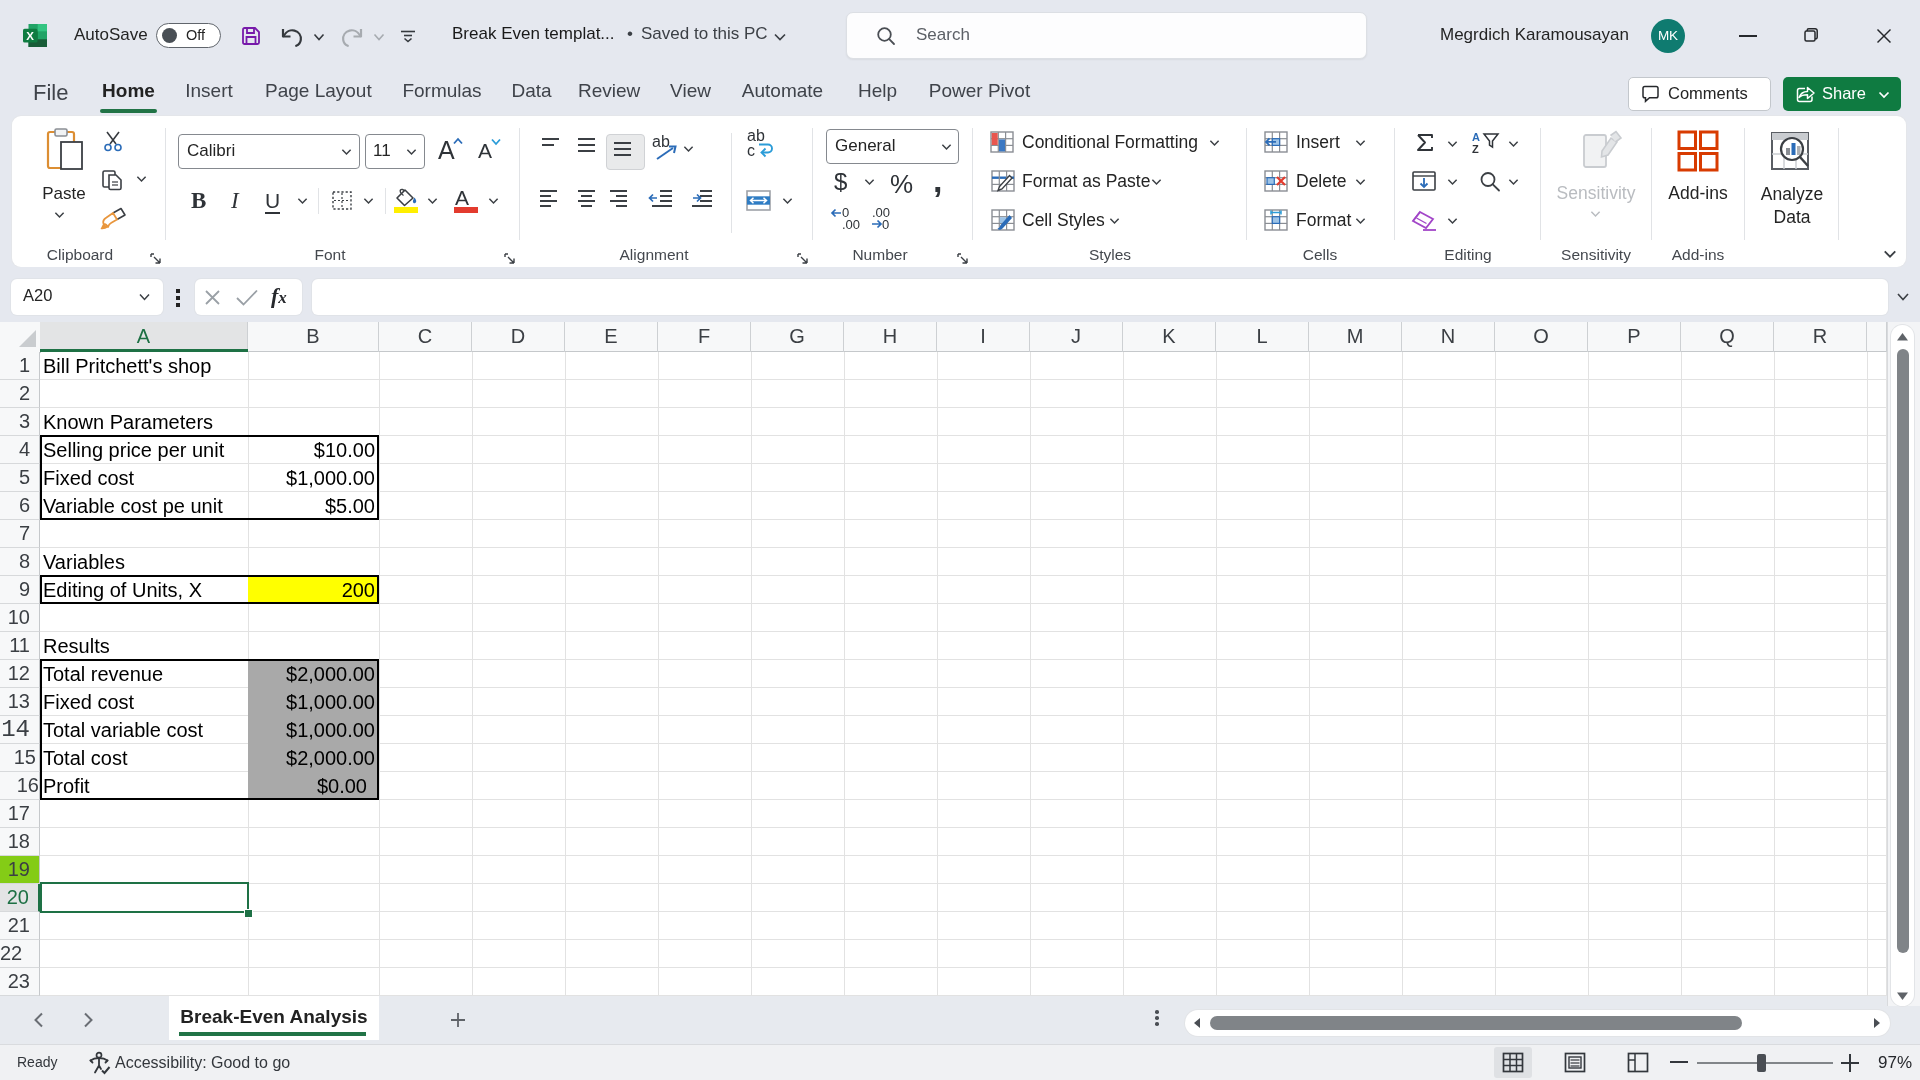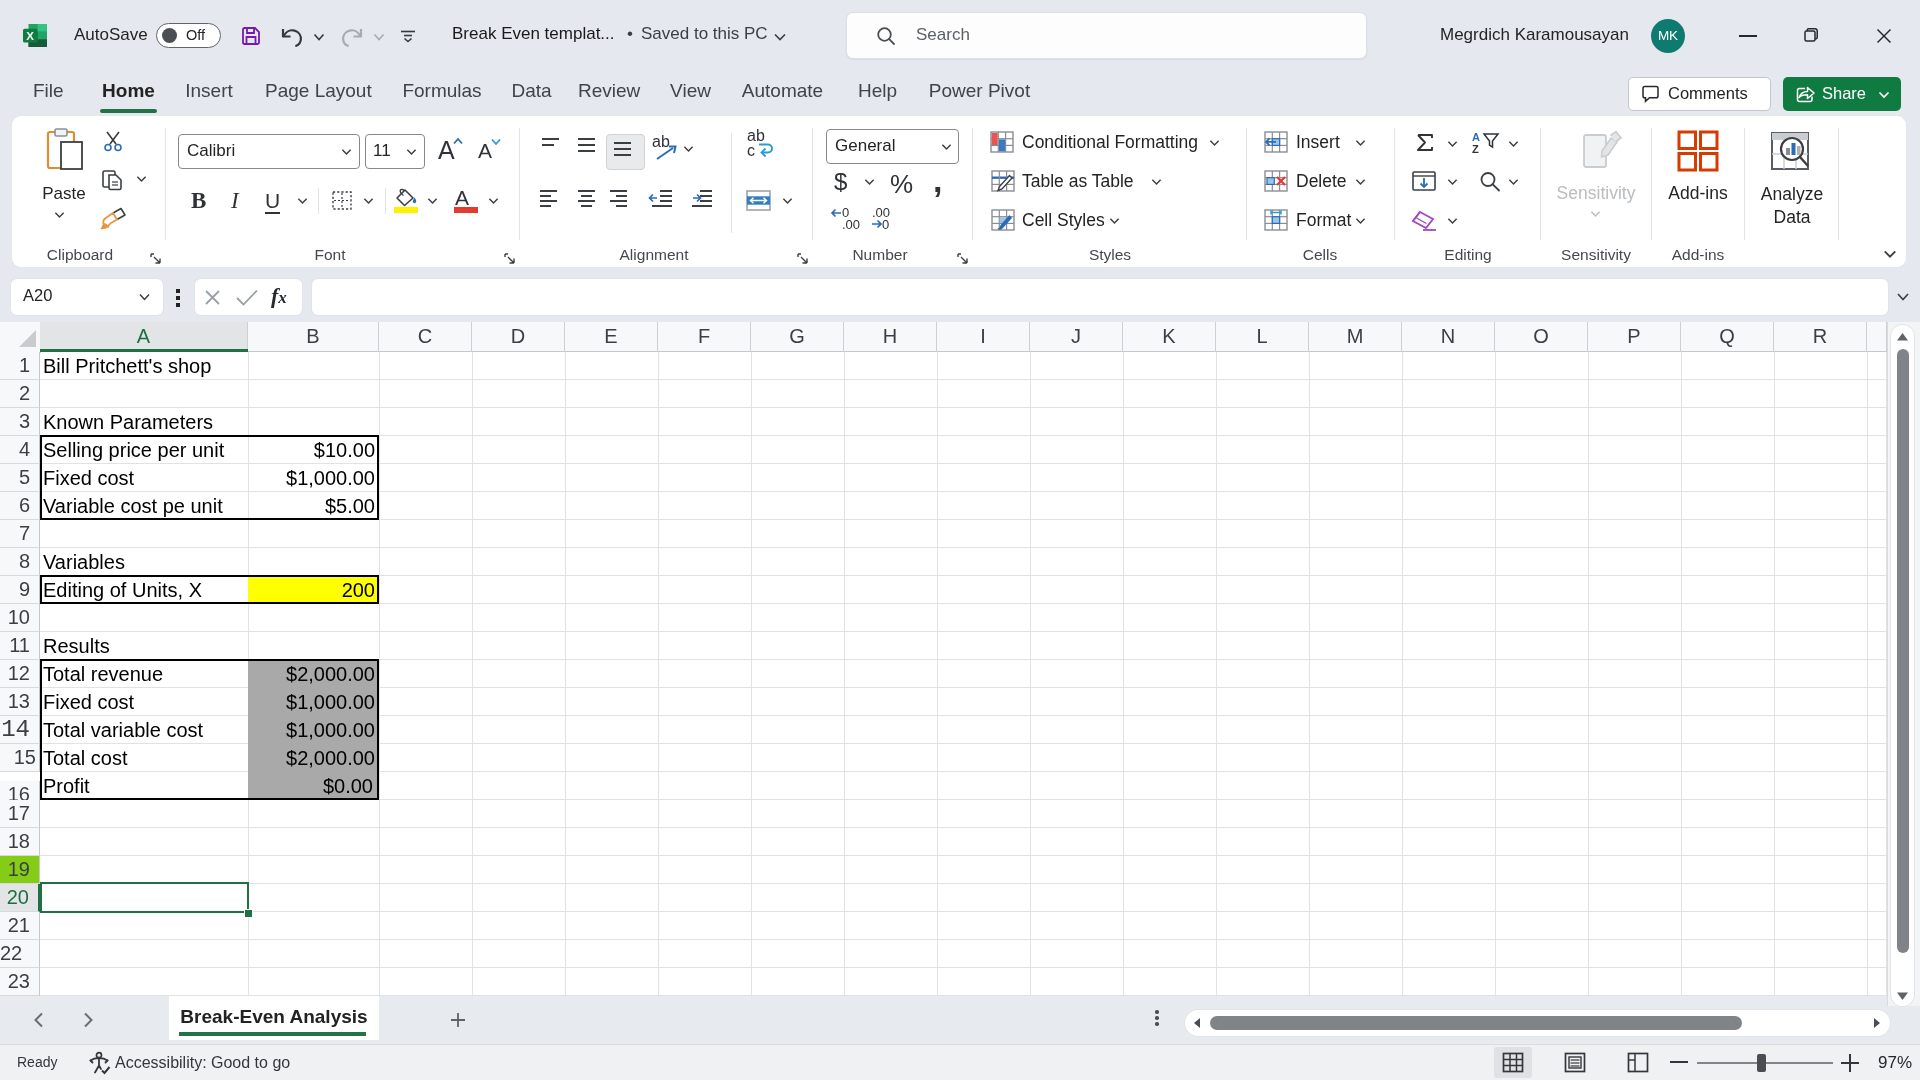--- a/index.html
+++ b/index.html
@@ -59,21 +59,21 @@
 <div class="abs" style="left:1651px;top:19px;width:34px;height:34px;border-radius:50%;background:#0f7b70;color:#fff;font-size:13.5px;text-align:center;line-height:34px;">MK</div>
 <div class="abs" style="left:1739px;top:35px;width:18px;height:1.8px;background:#26282c;"></div>
 <svg class="abs" style="left:1800px;top:26px;" width="20" height="20" viewBox="0 0 20 20">
 <path d="M5 6.5 A1.5 1.5 0 0 1 6.5 5 H13.5 A1.5 1.5 0 0 1 15 6.5 V13.5 A1.5 1.5 0 0 1 13.5 15 H6.5 A1.5 1.5 0 0 1 5 13.5 Z" fill="none" stroke="#26282c" stroke-width="1.5"></path>
 <path d="M7.2 5 V4.3 A1.5 1.5 0 0 1 8.7 2.8 H15.2 A2 2 0 0 1 17.2 4.8 V11.3 A1.5 1.5 0 0 1 15.7 12.8 H15" fill="none" stroke="#26282c" stroke-width="1.5"></path>
 </svg>
 <svg class="abs" style="left:1874px;top:26px;" width="20" height="20" viewBox="0 0 20 20">
 <line x1="3.5" y1="3.5" x2="16.5" y2="16.5" stroke="#26282c" stroke-width="1.5"></line>
 <line x1="16.5" y1="3.5" x2="3.5" y2="16.5" stroke="#26282c" stroke-width="1.5"></line>
 </svg>
-<div class="abs" style="left:33px;top:80px;width:28px;font-size:19px;font-weight:400;color:#3f434a;text-align:right;white-space:nowrap;">File</div>
+<div class="abs" style="left:33px;top:80px;width:28px;font-size:22px;font-weight:400;color:#3f434a;text-align:right;white-space:nowrap;">File</div>
 <div class="abs" style="left:101px;top:80px;width:55px;font-size:19px;font-weight:600;color:#222;text-align:center;white-space:nowrap;">Home</div>
 <div class="abs" style="left:185px;top:80px;width:48px;font-size:19px;font-weight:400;color:#3f434a;text-align:center;white-space:nowrap;">Insert</div>
 <div class="abs" style="left:265px;top:80px;width:106px;font-size:19px;font-weight:400;color:#3f434a;text-align:center;white-space:nowrap;">Page Layout</div>
 <div class="abs" style="left:401px;top:80px;width:82px;font-size:19px;font-weight:400;color:#3f434a;text-align:center;white-space:nowrap;">Formulas</div>
 <div class="abs" style="left:510px;top:80px;width:43px;font-size:19px;font-weight:400;color:#3f434a;text-align:center;white-space:nowrap;">Data</div>
 <div class="abs" style="left:578px;top:80px;width:62px;font-size:19px;font-weight:400;color:#3f434a;text-align:center;white-space:nowrap;">Review</div>
 <div class="abs" style="left:669px;top:80px;width:43px;font-size:19px;font-weight:400;color:#3f434a;text-align:center;white-space:nowrap;">View</div>
 <div class="abs" style="left:741px;top:80px;width:83px;font-size:19px;font-weight:400;color:#3f434a;text-align:center;white-space:nowrap;">Automate</div>
 <div class="abs" style="left:857px;top:80px;width:41px;font-size:19px;font-weight:400;color:#3f434a;text-align:center;white-space:nowrap;">Help</div>
 <div class="abs" style="left:927px;top:80px;width:105px;font-size:19px;font-weight:400;color:#3f434a;text-align:center;white-space:nowrap;">Power Pivot</div>
@@ -285,21 +285,21 @@
 <path d="M1.5 2 L6 6.6 L10.5 2" fill="none" stroke="#3b3f44" stroke-width="1.6"></path>
   </svg>
 <svg class="abs" style="left:990px;top:169px;" width="26" height="24" viewBox="0 0 26 24">
 <rect x="2" y="2" width="22" height="20" fill="#fff" stroke="#8a8e94" stroke-width="1.4"></rect>
 <line x1="2" y1="8.7" x2="24" y2="8.7" stroke="#2b6cb8" stroke-width="2.4"></line>
 <line x1="2" y1="15.4" x2="24" y2="15.4" stroke="#8a8e94" stroke-width="1.2"></line>
 <line x1="9.3" y1="2" x2="9.3" y2="22" stroke="#8a8e94" stroke-width="1.2"></line>
 <line x1="16.6" y1="2" x2="16.6" y2="22" stroke="#8a8e94" stroke-width="1.2"></line>
 <path d="M22 9 L12 20 L8 21.5 L9.5 17.5 L19.5 6.5 Z" fill="#fff" stroke="#3b3f44" stroke-width="1.4"></path>
 </svg>
-<div class="abs" style="left:1022px;top:171px;font-size:17.5px;color:#242424;">Table as Table</div>
+<div class="abs" style="left:1022px;top:171px;font-size:17.5px;color:#242424;">Format as Paste</div>
 <svg class="abs" style="left:1151px;top:178px;" width="11" height="7.92" viewBox="0 0 12 8.6">
 <path d="M1.5 2 L6 6.6 L10.5 2" fill="none" stroke="#3b3f44" stroke-width="1.6"></path>
   </svg>
 <svg class="abs" style="left:990px;top:208px;" width="26" height="24" viewBox="0 0 26 24">
 <rect x="2" y="2" width="22" height="20" fill="#fff" stroke="#8a8e94" stroke-width="1.4"></rect>
 <line x1="2" y1="8.7" x2="24" y2="8.7" stroke="#8a8e94" stroke-width="1.2"></line>
 <line x1="2" y1="15.4" x2="24" y2="15.4" stroke="#8a8e94" stroke-width="1.2"></line>
 <line x1="9.3" y1="2" x2="9.3" y2="22" stroke="#8a8e94" stroke-width="1.2"></line>
 <line x1="16.6" y1="2" x2="16.6" y2="22" stroke="#8a8e94" stroke-width="1.2"></line>
 <rect x="9.8" y="9.2" width="6.4" height="5.8" fill="#9dc3e6"></rect>
@@ -482,21 +482,21 @@
 <div class="abs" style="left:0;top:170.0px;width:40px;height:28px;background:#f7f8f9;border-right:#c5c8cb 1px solid;border-bottom:1px solid #d7d9db;box-sizing:border-box;color:#3b3f44;font-size:20px;text-align:right;padding-right:9px;line-height:27px;">6</div>
 <div class="abs" style="left:0;top:198.0px;width:40px;height:28px;background:#f7f8f9;border-right:#c5c8cb 1px solid;border-bottom:1px solid #d7d9db;box-sizing:border-box;color:#3b3f44;font-size:20px;text-align:right;padding-right:9px;line-height:27px;">7</div>
 <div class="abs" style="left:0;top:226.0px;width:40px;height:28px;background:#f7f8f9;border-right:#c5c8cb 1px solid;border-bottom:1px solid #d7d9db;box-sizing:border-box;color:#3b3f44;font-size:20px;text-align:right;padding-right:9px;line-height:27px;">8</div>
 <div class="abs" style="left:0;top:254.0px;width:40px;height:28px;background:#f7f8f9;border-right:#c5c8cb 1px solid;border-bottom:1px solid #d7d9db;box-sizing:border-box;color:#3b3f44;font-size:20px;text-align:right;padding-right:9px;line-height:27px;">9</div>
 <div class="abs" style="left:0;top:282.0px;width:40px;height:28px;background:#f7f8f9;border-right:#c5c8cb 1px solid;border-bottom:1px solid #d7d9db;box-sizing:border-box;color:#3b3f44;font-size:20px;text-align:right;padding-right:9px;line-height:27px;">10</div>
 <div class="abs" style="left:0;top:310.0px;width:40px;height:28px;background:#f7f8f9;border-right:#c5c8cb 1px solid;border-bottom:1px solid #d7d9db;box-sizing:border-box;color:#3b3f44;font-size:20px;text-align:right;padding-right:9px;line-height:27px;">11</div>
 <div class="abs" style="left:0;top:338.0px;width:40px;height:28px;background:#f7f8f9;border-right:#c5c8cb 1px solid;border-bottom:1px solid #d7d9db;box-sizing:border-box;color:#3b3f44;font-size:20px;text-align:right;padding-right:9px;line-height:27px;">12</div>
 <div class="abs" style="left:0;top:366.0px;width:40px;height:28px;background:#f7f8f9;border-right:#c5c8cb 1px solid;border-bottom:1px solid #d7d9db;box-sizing:border-box;color:#3b3f44;font-size:20px;text-align:right;padding-right:9px;line-height:27px;">13</div>
 <div class="abs" style="left:0;top:394.0px;width:40px;height:28px;background:#f7f8f9;border-right:#c5c8cb 1px solid;border-bottom:1px solid #d7d9db;box-sizing:border-box;color:#3b3f44;font-size:24px;text-align:right;padding-right:9px;line-height:27px;font-family:Liberation Mono, monospace;">14</div>
 <div class="abs" style="left:0;top:422.0px;width:40px;height:28px;background:#f7f8f9;border-right:#c5c8cb 1px solid;border-bottom:1px solid #d7d9db;box-sizing:border-box;color:#3b3f44;font-size:20px;text-align:right;padding-right:3px;line-height:27px;">15</div>
-<div class="abs" style="left:0;top:450.0px;width:40px;height:28px;background:#f7f8f9;border-right:#c5c8cb 1px solid;border-bottom:1px solid #d7d9db;box-sizing:border-box;color:#3b3f44;font-size:20px;text-align:right;padding-right:9px;line-height:27px;margin-top:9px;">16</div>
+<div class="abs" style="left:0;top:450.0px;width:40px;height:28px;background:#f7f8f9;border-right:#c5c8cb 1px solid;border-bottom:1px solid #d7d9db;box-sizing:border-box;color:#3b3f44;font-size:20px;text-align:right;line-height:27px;">16</div>
 <div class="abs" style="left:0;top:478.0px;width:40px;height:28px;background:#f7f8f9;border-right:#c5c8cb 1px solid;border-bottom:1px solid #d7d9db;box-sizing:border-box;color:#3b3f44;font-size:20px;text-align:right;padding-right:9px;line-height:27px;">17</div>
 <div class="abs" style="left:0;top:506.0px;width:40px;height:28px;background:#f7f8f9;border-right:#c5c8cb 1px solid;border-bottom:1px solid #d7d9db;box-sizing:border-box;color:#3b3f44;font-size:20px;text-align:right;padding-right:9px;line-height:27px;">18</div>
 <div class="abs" style="left:0;top:534.0px;width:40px;height:28px;background:#84cc16;border-right:#c5c8cb 1px solid;border-bottom:1px solid #d7d9db;box-sizing:border-box;color:#3b3f44;font-size:20px;text-align:right;padding-right:9px;line-height:27px;">19</div>
 <div class="abs" style="left:0;top:562.0px;width:40px;height:28px;background:#e3e4e5;border-right:#1e7145 2px solid;border-bottom:1px solid #d7d9db;box-sizing:border-box;color:#1d7044;font-size:20px;text-align:right;padding-right:9px;line-height:27px;">20</div>
 <div class="abs" style="left:0;top:590.0px;width:40px;height:28px;background:#f7f8f9;border-right:#c5c8cb 1px solid;border-bottom:1px solid #d7d9db;box-sizing:border-box;color:#3b3f44;font-size:20px;text-align:right;padding-right:9px;line-height:27px;">21</div>
 <div class="abs" style="left:0;top:618.0px;width:40px;height:28px;background:#f7f8f9;border-right:#c5c8cb 1px solid;border-bottom:1px solid #d7d9db;box-sizing:border-box;color:#3b3f44;font-size:20px;text-align:left;padding-right:9px;line-height:27px;">22</div>
 <div class="abs" style="left:0;top:646.0px;width:40px;height:28px;background:#f7f8f9;border-right:#c5c8cb 1px solid;border-bottom:1px solid #d7d9db;box-sizing:border-box;color:#3b3f44;font-size:20px;text-align:right;padding-right:9px;line-height:27px;">23</div>
 <div class="abs" style="left:248px;top:30px;width:1px;height:644px;background:#e2e2e2;"></div>
 <div class="abs" style="left:379px;top:30px;width:1px;height:644px;background:#e2e2e2;"></div>
 <div class="abs" style="left:472.0px;top:30px;width:1px;height:644px;background:#e2e2e2;"></div>
@@ -553,21 +553,21 @@
 <div class="abs" style="left:40px;top:310.0px;width:208px;height:28px;font-size:20px;color:#000;box-sizing:border-box;line-height:28px;white-space:nowrap;text-align:left;padding-left:3px;">Results</div>
 <div class="abs" style="left:40px;top:338.0px;width:208px;height:28px;font-size:20px;color:#000;box-sizing:border-box;line-height:28px;white-space:nowrap;text-align:left;padding-left:3px;">Total revenue</div>
 <div class="abs" style="left:248px;top:338.0px;width:131px;height:28px;font-size:20px;color:#000;box-sizing:border-box;line-height:28px;white-space:nowrap;text-align:right;padding-right:4px;background:#a9a9a9;">$2,000.00</div>
 <div class="abs" style="left:40px;top:366.0px;width:208px;height:28px;font-size:20px;color:#000;box-sizing:border-box;line-height:28px;white-space:nowrap;text-align:left;padding-left:3px;">Fixed cost</div>
 <div class="abs" style="left:248px;top:366.0px;width:131px;height:28px;font-size:20px;color:#000;box-sizing:border-box;line-height:28px;white-space:nowrap;text-align:right;padding-right:4px;background:#a9a9a9;">$1,000.00</div>
 <div class="abs" style="left:40px;top:394.0px;width:208px;height:28px;font-size:20px;color:#000;box-sizing:border-box;line-height:28px;white-space:nowrap;text-align:left;padding-left:3px;">Total variable cost</div>
 <div class="abs" style="left:248px;top:394.0px;width:131px;height:28px;font-size:20px;color:#000;box-sizing:border-box;line-height:28px;white-space:nowrap;text-align:right;padding-right:4px;background:#a9a9a9;">$1,000.00</div>
 <div class="abs" style="left:40px;top:422.0px;width:208px;height:28px;font-size:20px;color:#000;box-sizing:border-box;line-height:28px;white-space:nowrap;text-align:left;padding-left:3px;">Total cost</div>
 <div class="abs" style="left:248px;top:422.0px;width:131px;height:28px;font-size:20px;color:#000;box-sizing:border-box;line-height:28px;white-space:nowrap;text-align:right;padding-right:4px;background:#a9a9a9;">$2,000.00</div>
 <div class="abs" style="left:40px;top:450.0px;width:208px;height:28px;font-size:20px;color:#000;box-sizing:border-box;line-height:28px;white-space:nowrap;text-align:left;padding-left:3px;">Profit</div>
-<div class="abs" style="left:248px;top:450.0px;width:131px;height:28px;font-size:20px;color:#000;box-sizing:border-box;line-height:28px;white-space:nowrap;text-align:right;padding-right:6px;background:#a9a9a9;">$0.00</div>
+<div class="abs" style="left:248px;top:450.0px;width:131px;height:28px;font-size:20px;color:#000;box-sizing:border-box;line-height:28px;white-space:nowrap;text-align:right;padding-right:12px;background:#a9a9a9;">$0.00</div>
 <div class="abs" style="left:40px;top:113.0px;width:339px;height:85.0px;border:2px solid #000;box-sizing:border-box;pointer-events:none;"></div>
 <div class="abs" style="left:40px;top:253.0px;width:339px;height:29.0px;border:2px solid #000;box-sizing:border-box;pointer-events:none;"></div>
 <div class="abs" style="left:40px;top:337.0px;width:339px;height:141.0px;border:2px solid #000;box-sizing:border-box;pointer-events:none;"></div>
 <div class="abs" style="left:40px;top:560.0px;width:209px;height:31px;border:2px solid #1e7145;box-sizing:border-box;"></div>
 <div class="abs" style="left:244px;top:587.0px;width:7px;height:7px;background:#1e7145;border:1px solid #fff;box-sizing:content-box;"></div>
 </div>
 <div class="abs" style="left:0;top:996px;width:1920px;height:48px;background:#e7eaef;"></div>
 <svg class="abs" style="left:31px;top:1011px;" width="15" height="18" viewBox="0 0 15 18">
     <path d="M11 2.5 L4.5 9 L11 15.5" fill="none" stroke="#6a6e74" stroke-width="2"></path>
   </svg>

